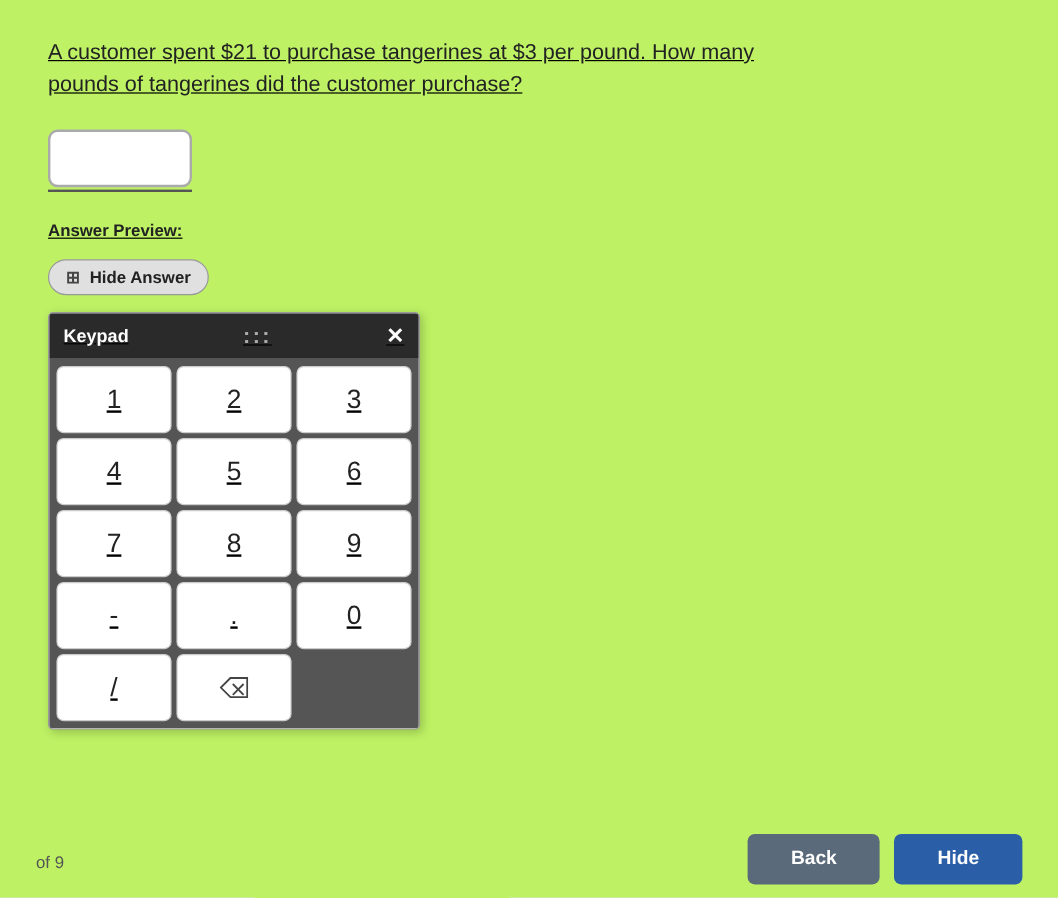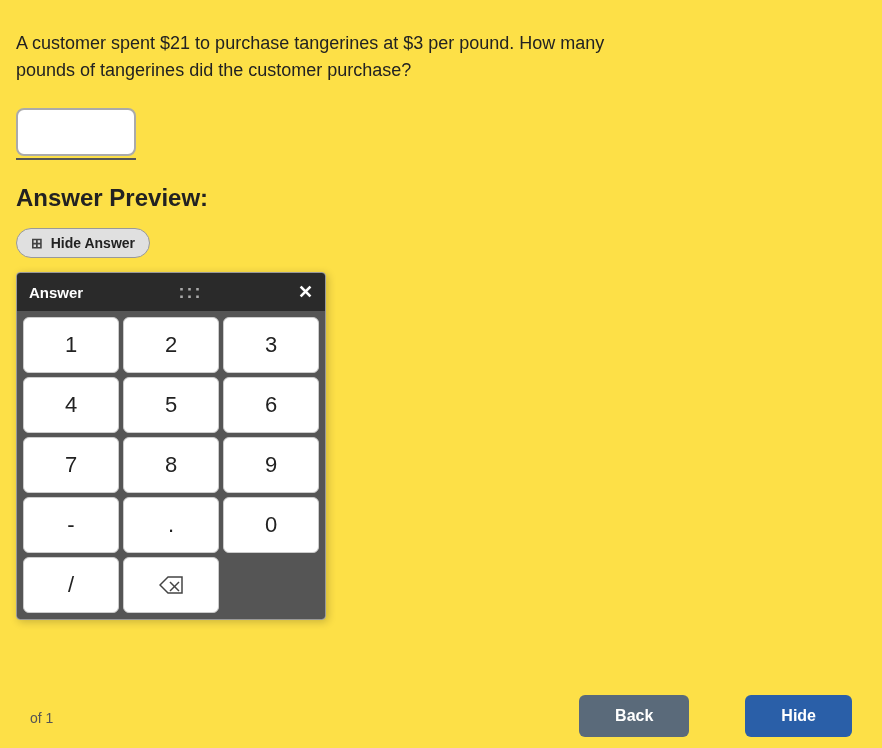--- a/index.html
+++ b/index.html
@@ -7,25 +7,26 @@
     body {
       background: #dce3e8;
       font-family: Arial, sans-serif;
       width: 882px;
       height: 748px;
       overflow: hidden;
       position: relative;
     }
 
     .main-content {
-      background: #fde047;
+      background: #bef264;
       width: 100%;
       height: 100%;
-      padding: 30px 40px 0 16px;
+      padding: 30px 40px 0 40px;
       position: relative;
+      text-decoration: underline;
     }
 
     .question-text {
       font-size: 18px;
       color: #222;
       line-height: 1.5;
       margin-bottom: 24px;
       max-width: 600px;
     }
 
@@ -43,21 +44,21 @@
     }
 
     .answer-underline {
       width: 120px;
       height: 2px;
       background: #555;
       margin-top: 2px;
     }
 
     .answer-preview-label {
-      font-size: 24px;
+      font-size: 14px;
       font-weight: bold;
       color: #222;
       margin: 24px 0 16px 0;
     }
 
     .hide-keypad-btn {
       display: inline-flex;
       align-items: center;
       gap: 8px;
       background: #e0e0e0;
@@ -151,21 +152,20 @@
     }
 
     .nav-btn {
       padding: 12px 36px;
       border: none;
       border-radius: 6px;
       font-size: 16px;
       font-weight: bold;
       cursor: pointer;
       color: white;
-      margin-left: 44px;
     }
 
     .back-btn {
       background: #5a6a7a;
     }
 
     .next-btn {
       background: #2a5fa8;
     }
 
@@ -197,21 +197,21 @@
   
   <button class="hide-keypad-btn">
     <span class="keypad-icon">⊞</span>
     <span>Hide Answer</span>
   </button>
 
   
   <div class="keypad-panel">
 
     <div class="keypad-header">
-      <span>Answer</span>
+      <span>Keypad</span>
       <span class="keypad-header-dots">:::</span>
       <span class="keypad-close">✕</span>
     </div>
 
     <div class="keypad-grid">
       <button class="keypad-btn">1</button>
       <button class="keypad-btn">2</button>
       <button class="keypad-btn">3</button>
       <button class="keypad-btn">4</button>
       <button class="keypad-btn">5</button>
@@ -228,21 +228,21 @@
         <svg width="24" height="18" viewBox="0 0 24 18" fill="none" xmlns="http://www.w3.org/2000/svg">
           <path d="M9 1L1 9L9 17H23V1H9Z" stroke="#444" stroke-width="1.5" fill="none"></path>
           <line x1="11" y1="6" x2="20" y2="15" stroke="#444" stroke-width="1.5"></line>
           <line x1="20" y1="6" x2="11" y2="15" stroke="#444" stroke-width="1.5"></line>
         </svg>
       </button>
     </div>
   </div>
 
   
-  <div class="page-indicator">of 1</div>
+  <div class="page-indicator">of 9</div>
 
   
   <div class="bottom-bar">
     <button class="nav-btn back-btn">Back</button>
     <button class="nav-btn next-btn">Hide</button>
   </div>
 
 </div>
 
 </body></html>

